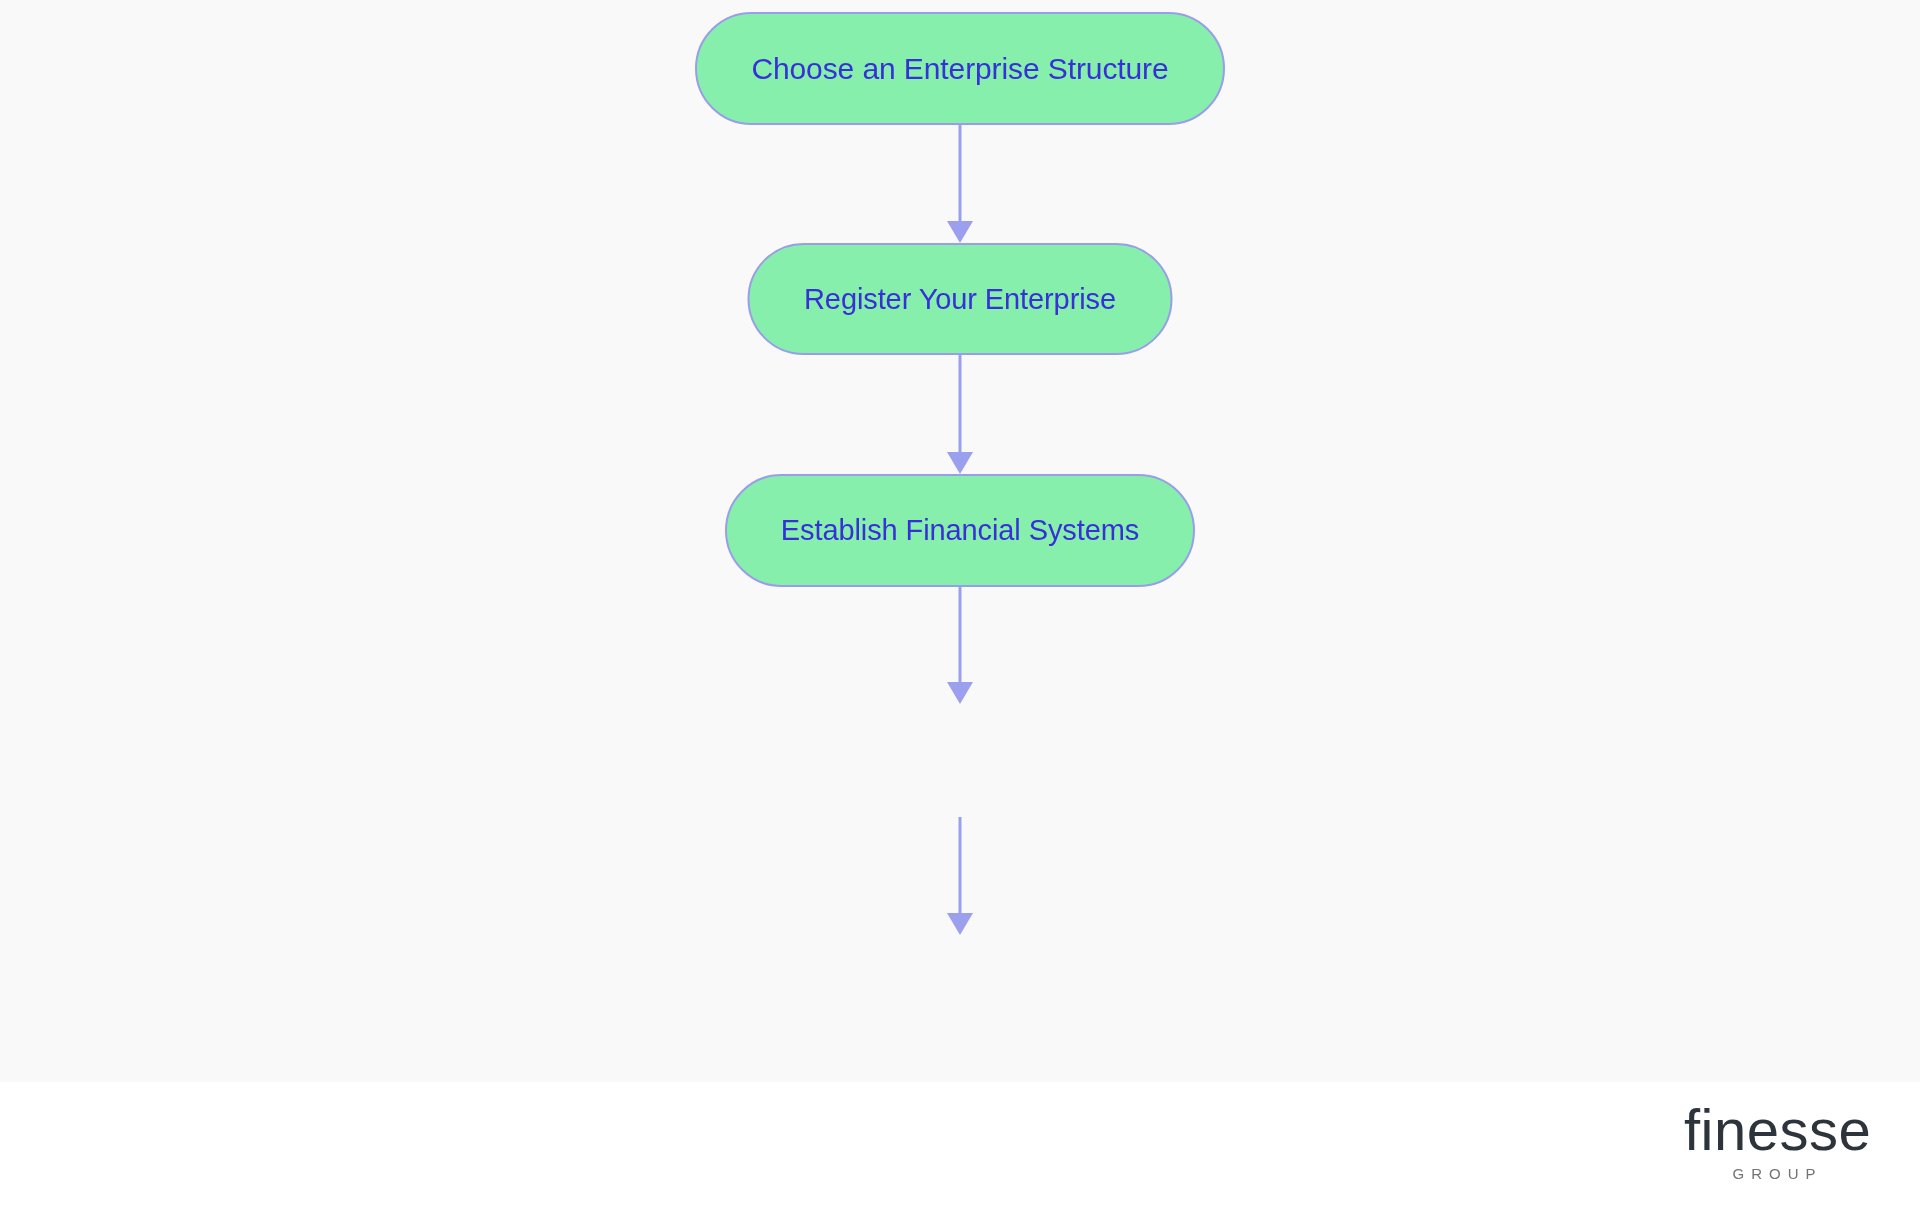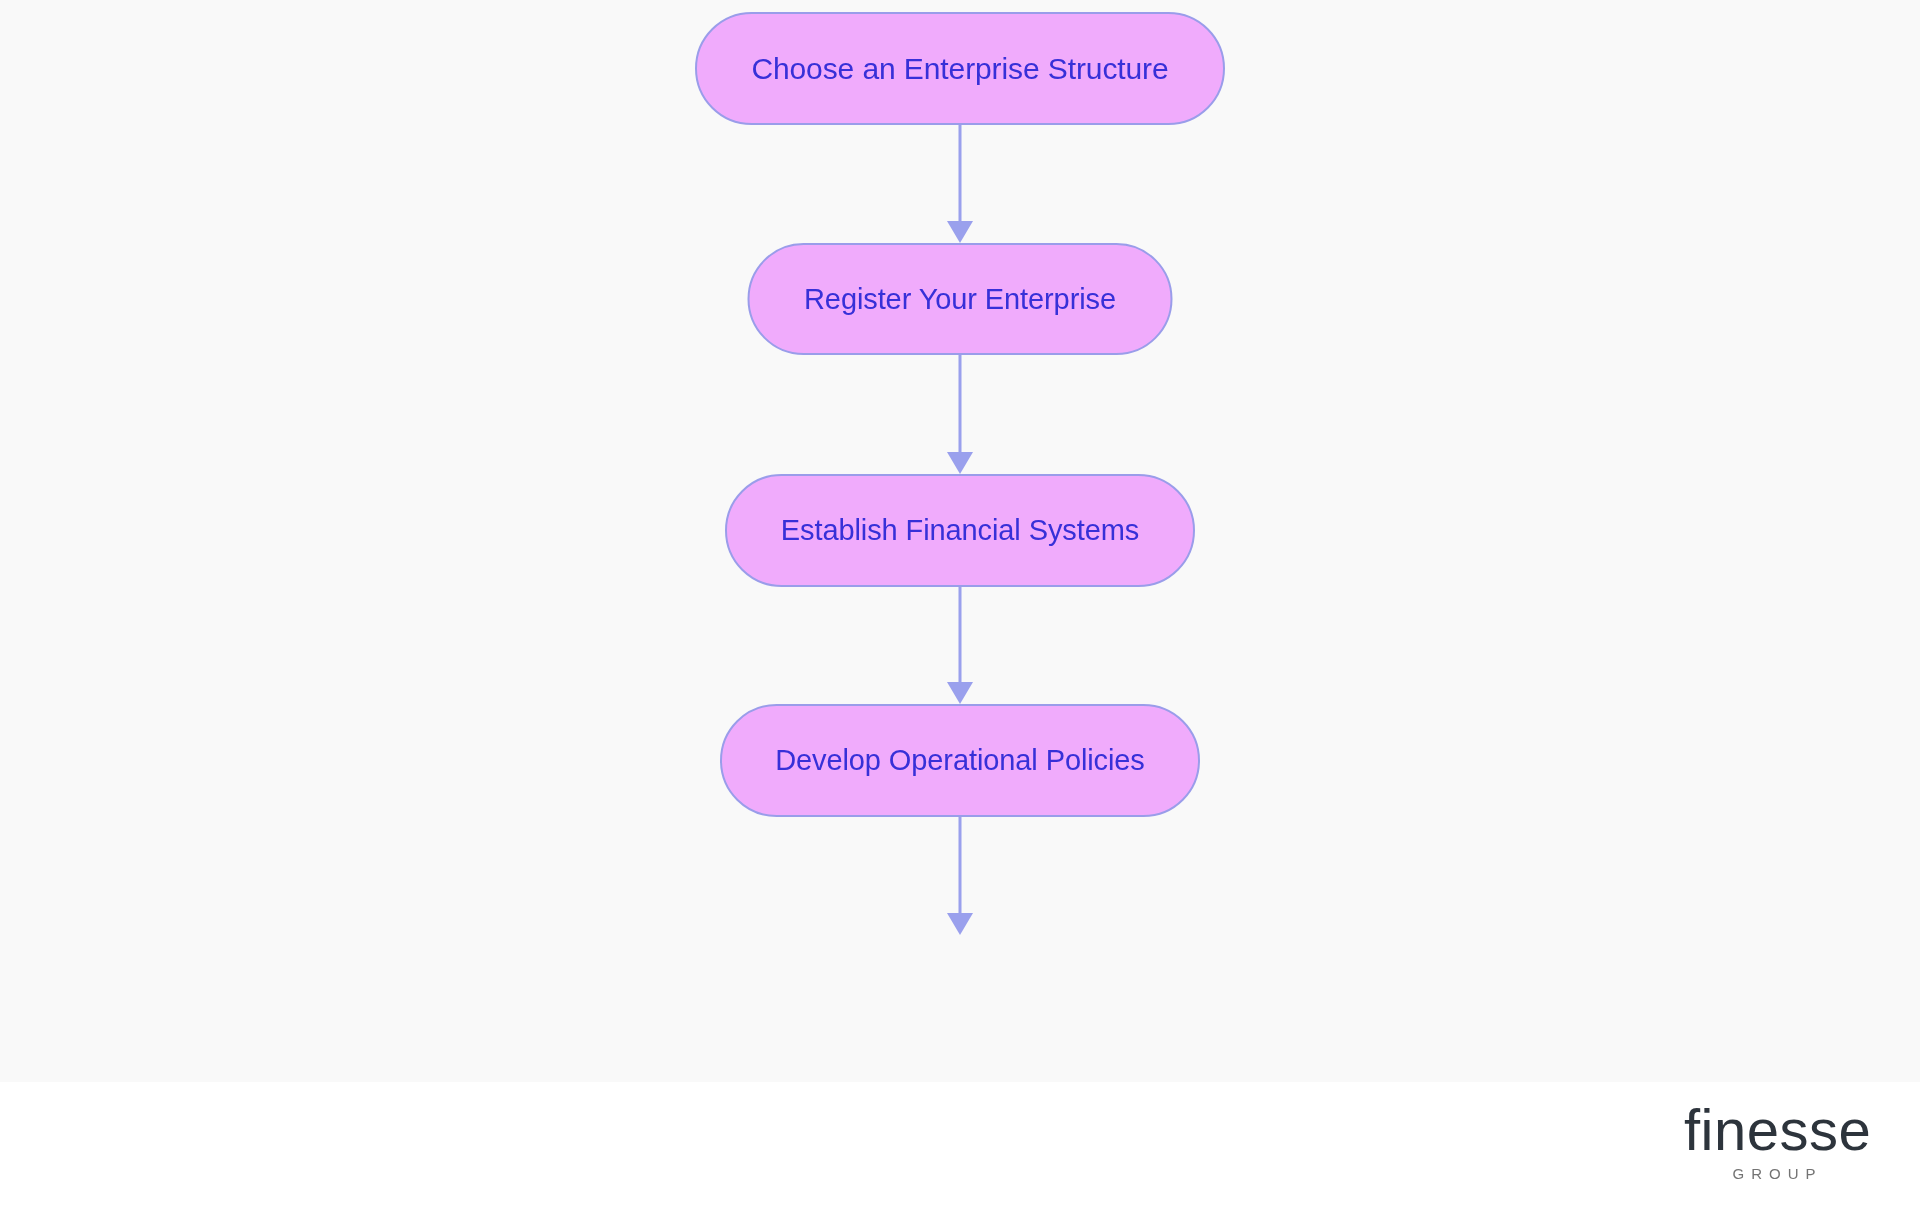--- a/index.html
+++ b/index.html
@@ -35,21 +35,21 @@
     width:1920px;
     height:1082px;
   }
 
   
   .node {
     position:absolute;
     display:flex;
     align-items:center;
     justify-content:center;
-    background:#f0abfc;
+    background:#86efac;
     border:2px solid #9a9dea;
     border-radius:9999px;
     color:#3730d8;
     font-family:"Liberation Sans", sans-serif;
     font-weight:400;
     letter-spacing:-0.1px;
     white-space:nowrap;
     transform:translateX(-50%);
   }
 
@@ -184,23 +184,20 @@
 
       <div class="node" id="node-2">
         <span class="node-label">Establish Financial Systems</span>
       </div>
 
       <div class="connector" id="conn-2">
         <div class="stem"></div>
         <div class="head"></div>
       </div>
 
-      <div class="node" id="node-3">
-        <span class="node-label">Develop Operational Policies</span>
-      </div>
 
       <div class="connector" id="conn-3">
         <div class="stem"></div>
         <div class="head"></div>
       </div>
 
 
     </div>
   </div>
 

